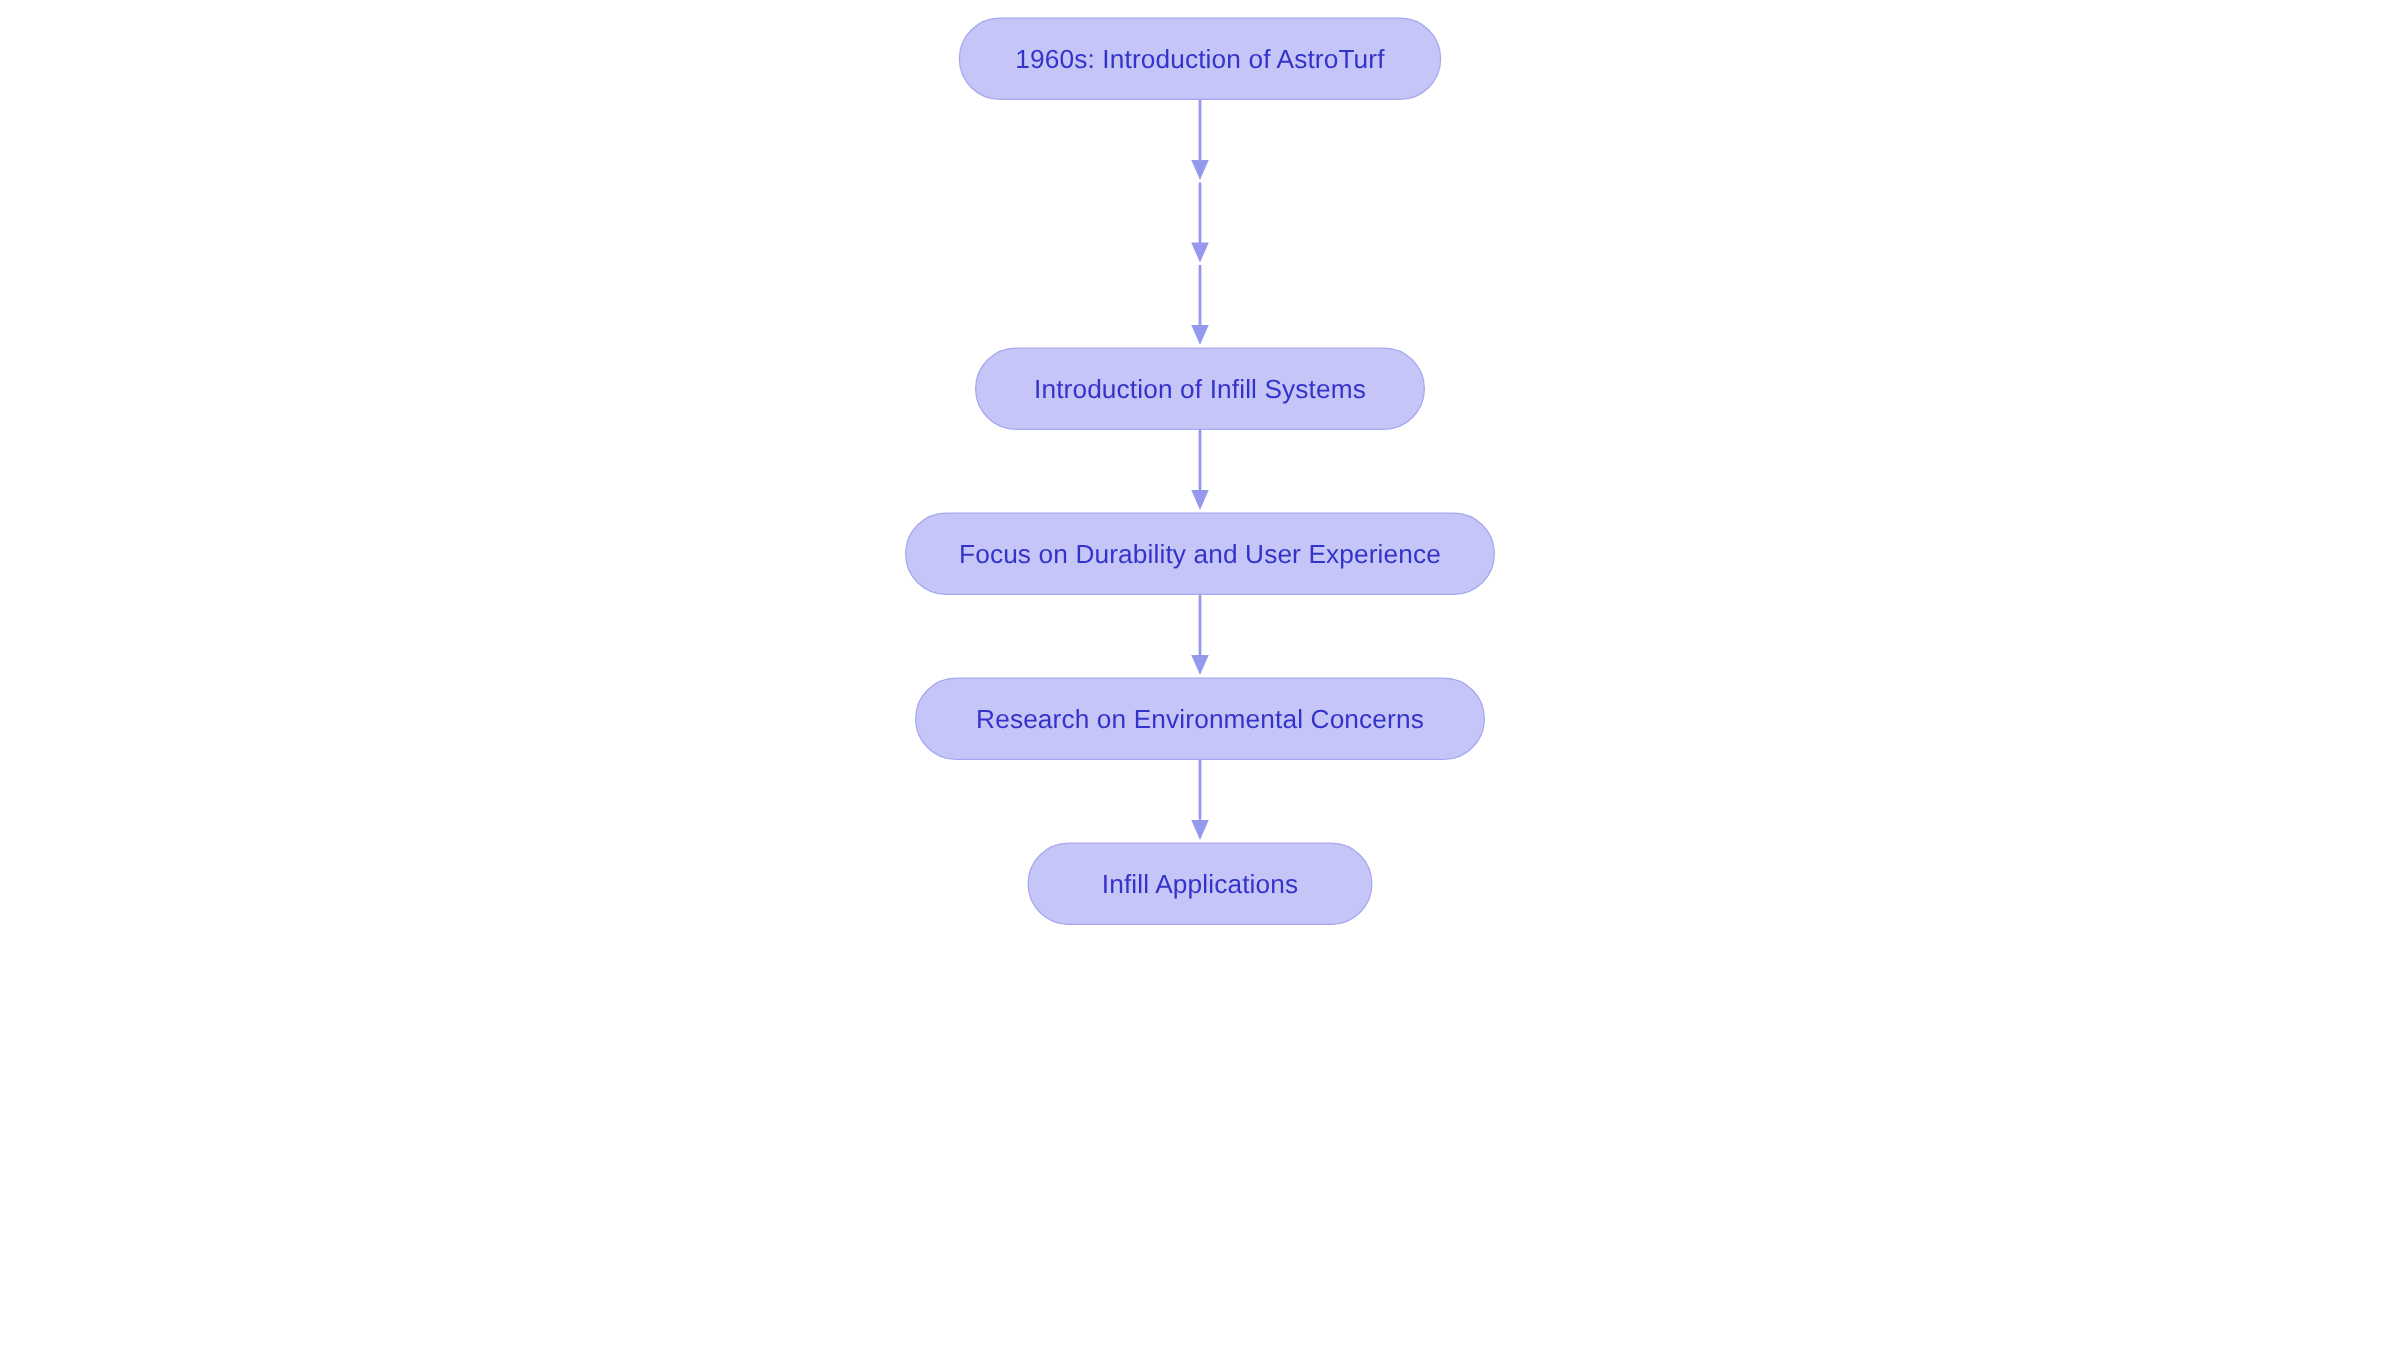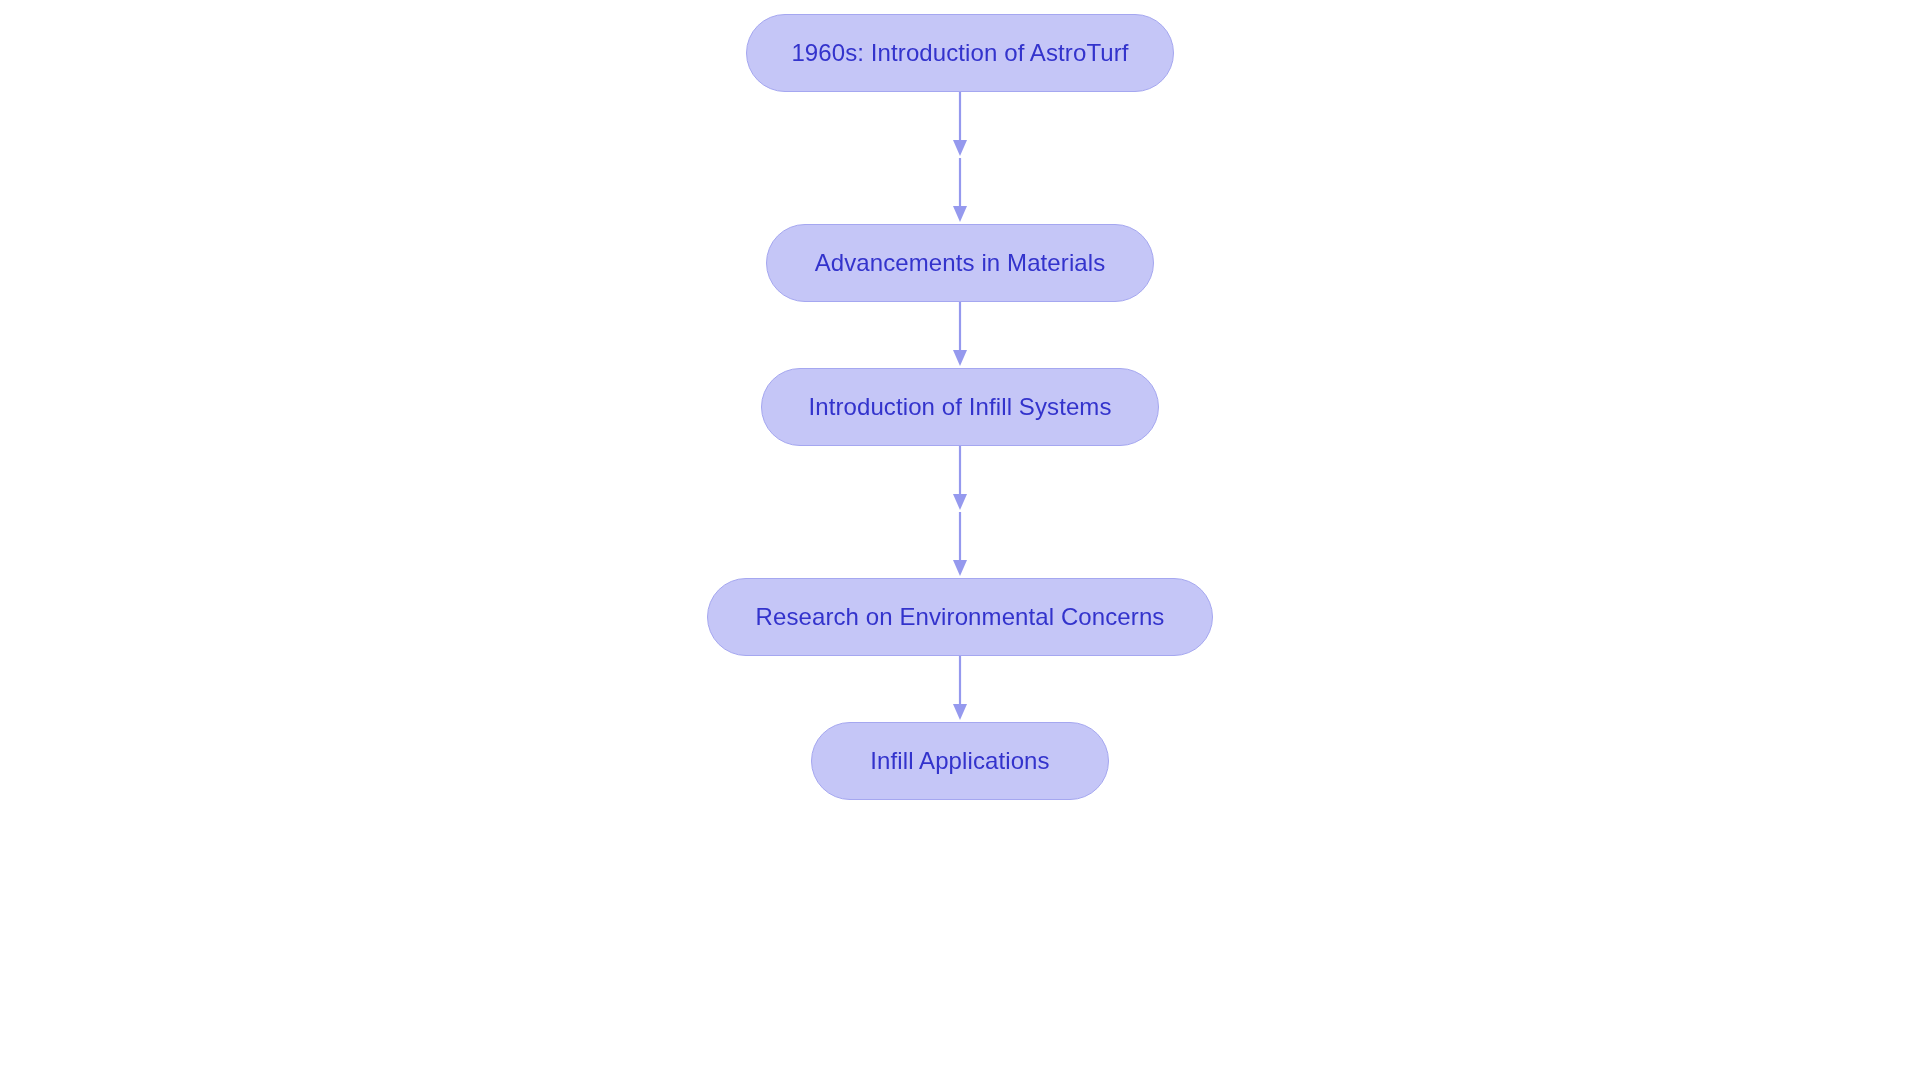--- a/index.html
+++ b/index.html
@@ -34,27 +34,27 @@
     padding-top: 14px;
     box-sizing: border-box;
   }
 
   .flow-node {
     position: relative;
     display: flex;
     align-items: center;
     justify-content: center;
     box-sizing: border-box;
-    height: 78px;
+    height: 66px;
     padding: 0 40px;
     border-radius: 999px;
     background: #c5c6f7;
     border: 1.6px solid #a5a7f0;
     color: #3333cc;
-    font-size: 24px;
+    font-size: 21px;
     line-height: 1;
     letter-spacing: 0.1px;
     white-space: nowrap;
     font-family: "Liberation Sans", sans-serif;
   }
 
   .flow-node-label {
     display: block;
     color: #3333cc;
   }
@@ -99,42 +99,42 @@
     </div>
 
 
     <div class="flow-connector">
       <svg viewBox="0 0 22 66" xmlns="http://www.w3.org/2000/svg" aria-hidden="true">
         <line x1="11" y1="0" x2="11" y2="50" stroke="#9599ee" stroke-width="2.2"></line>
         <polygon points="4,48 18,48 11,64" fill="#9599ee"></polygon>
       </svg>
     </div>
 
-    <div class="flow-node n2">
-      <span class="flow-node-label">Advancements in Materials</span>
-    </div>
 
     <div class="flow-connector">
       <svg viewBox="0 0 22 66" xmlns="http://www.w3.org/2000/svg" aria-hidden="true">
         <line x1="11" y1="0" x2="11" y2="50" stroke="#9599ee" stroke-width="2.2"></line>
         <polygon points="4,48 18,48 11,64" fill="#9599ee"></polygon>
       </svg>
     </div>
 
     <div class="flow-node n3">
       <span class="flow-node-label">Introduction of Infill Systems</span>
     </div>
 
     <div class="flow-connector">
       <svg viewBox="0 0 22 66" xmlns="http://www.w3.org/2000/svg" aria-hidden="true">
         <line x1="11" y1="0" x2="11" y2="50" stroke="#9599ee" stroke-width="2.2"></line>
         <polygon points="4,48 18,48 11,64" fill="#9599ee"></polygon>
       </svg>
     </div>
 
+    <div class="flow-node n4">
+      <span class="flow-node-label">Focus on Durability and User Experience</span>
+    </div>
 
     <div class="flow-connector">
       <svg viewBox="0 0 22 66" xmlns="http://www.w3.org/2000/svg" aria-hidden="true">
         <line x1="11" y1="0" x2="11" y2="50" stroke="#9599ee" stroke-width="2.2"></line>
         <polygon points="4,48 18,48 11,64" fill="#9599ee"></polygon>
       </svg>
     </div>
 
     <div class="flow-node n5">
       <span class="flow-node-label">Research on Environmental Concerns</span>

